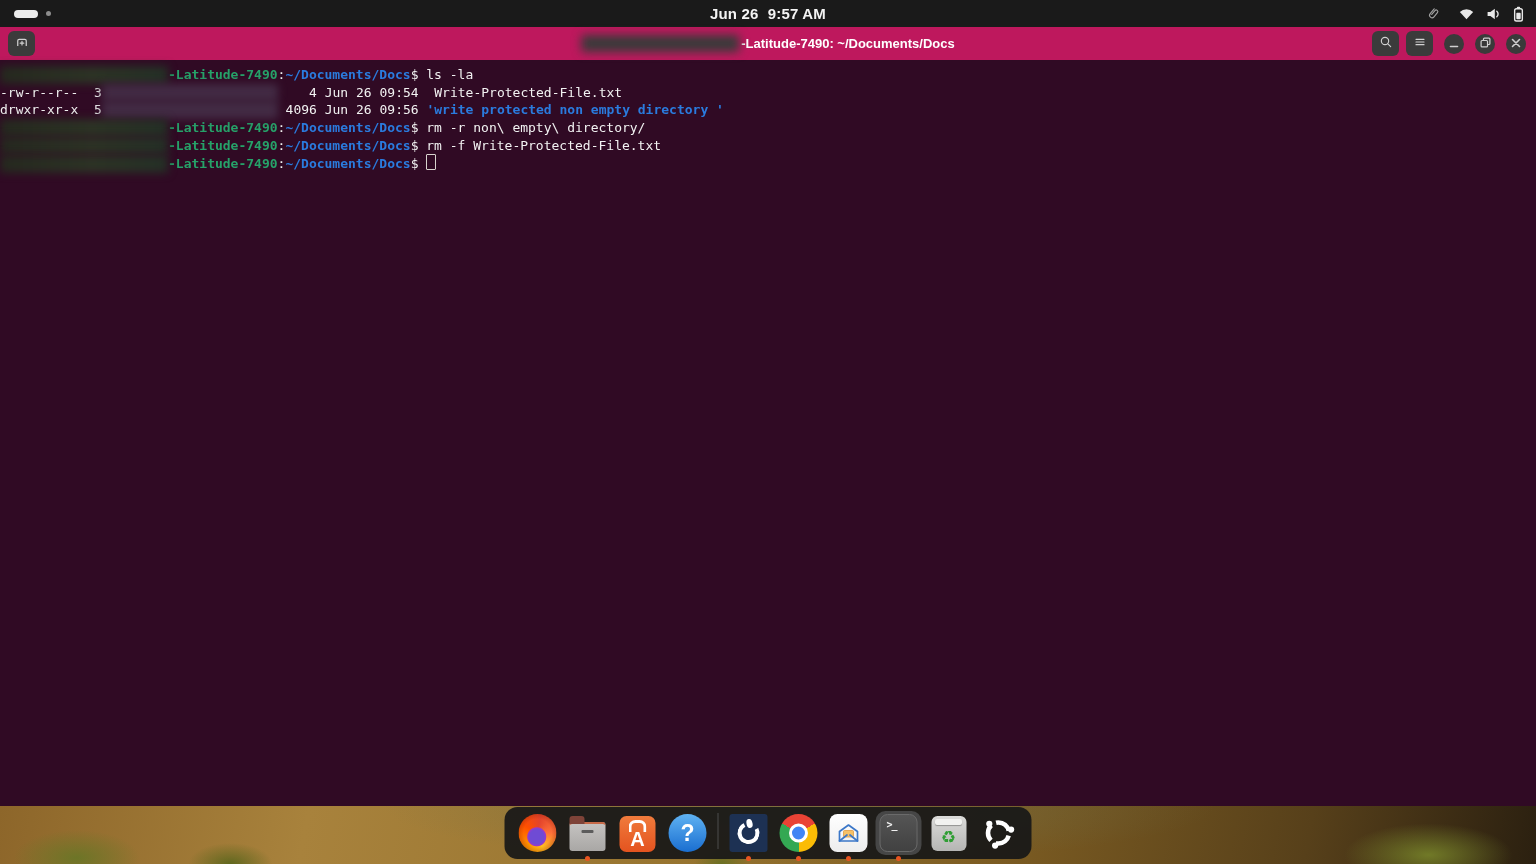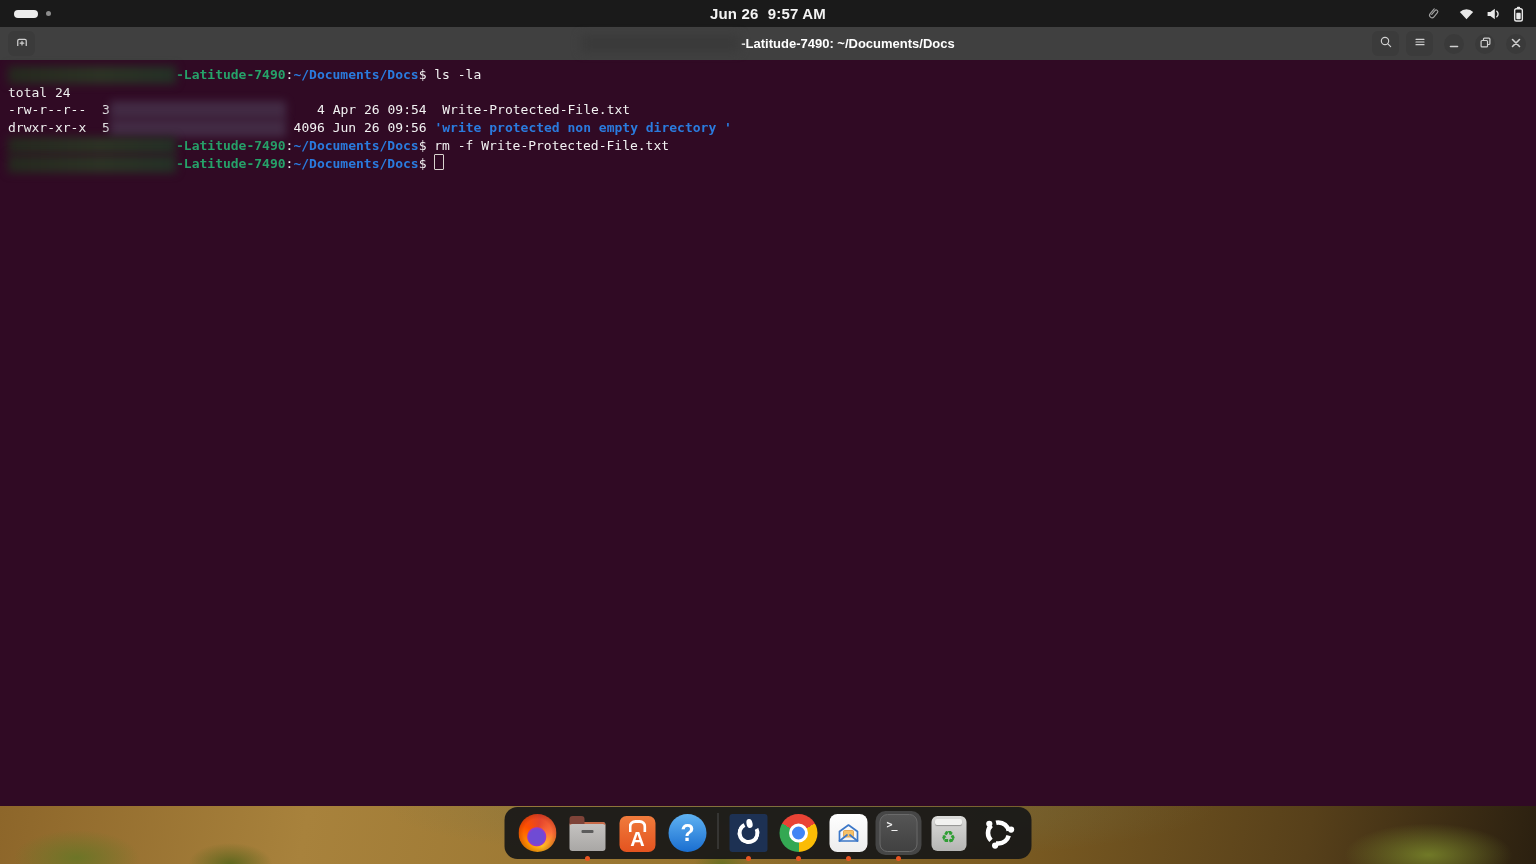--- a/index.html
+++ b/index.html
@@ -19,32 +19,32 @@
   .topbar{position:absolute;top:0;left:0;right:0;height:27px;background:#1a1a1a;display:flex;align-items:center;}
   .ws{display:flex;align-items:center;gap:8px;margin-left:14px;}
   .ws-pill{width:24px;height:8px;border-radius:4px;background:#ececec;display:block;}
   .ws-dot{width:5px;height:5px;border-radius:50%;background:#8d8d8d;display:block;}
   .clock{position:absolute;left:50%;transform:translateX(-50%);display:flex;gap:9px;color:#f4f4f4;font-size:15px;font-weight:bold;letter-spacing:.2px;}
   .status{position:absolute;right:12px;display:flex;align-items:center;gap:11px;}
   .status svg{display:block;}
 
   
   .twindow{position:absolute;top:27px;left:0;width:1536px;height:779px;background:#300A24;}
-  .headerbar{height:33px;background:#404040;display:flex;align-items:center;position:relative;}
+  .headerbar{height:33px;background:#be185d;display:flex;align-items:center;position:relative;}
   .hb-btn{appearance:none;border:none;width:27px;height:25px;border-radius:6px;background:#3b3b3b;display:flex;align-items:center;justify-content:center;padding:0;cursor:default;}
   .hb-newtab{margin-left:8px;}
   .titlewrap{position:absolute;left:50%;transform:translateX(-50%);display:flex;align-items:center;white-space:pre;}
   .title-text{color:#fff;font-size:13px;font-weight:bold;}
   .hb-right{margin-left:auto;display:flex;align-items:center;margin-right:10px;}
   .hb-right .hb-btn{margin-left:7px;}
   .wc{appearance:none;border:none;width:20px;height:20px;border-radius:50%;background:#3a3a3a;display:flex;align-items:center;justify-content:center;padding:0;margin-left:11px;cursor:default;}
   .wc:first-of-type{margin-left:19px;}
 
   
-  .term{position:absolute;top:33px;left:0;right:0;bottom:0;padding:6px 0 0 8px;
+  .term{position:absolute;top:33px;left:0;right:0;bottom:0;padding:6px 0 0 0;
     font-family:"DejaVu Sans Mono",monospace;font-size:13px;line-height:17.7px;color:#f2f2f2;}
   .tline{height:17.7px;white-space:pre;}
   .w{color:#f2f2f2;}
   .g{color:#26A269;font-weight:bold;}
   .b{color:#2A7BDE;font-weight:bold;}
   .redact{display:inline-block;vertical-align:bottom;border-radius:2px;}
   .redact-prompt{width:168px;height:17.7px;background:linear-gradient(90deg,#25291f,#2c3325 55%,#243026);filter:blur(4px);}
   .redact-col{width:176px;height:17.7px;background:#46314a;opacity:.85;filter:blur(4px);}
   .redact-title{width:158px;height:17px;background:#3a3a3a;filter:blur(5px);margin-right:2px;}
   .cursor{display:inline-block;width:8px;height:14px;border:1.5px solid #d8d3ce;border-radius:1px;vertical-align:text-bottom;margin-bottom:1px;}
@@ -162,23 +162,23 @@
         <button class="wc">
             <span><svg width="10" height="10" viewBox="0 0 10 10">
                 <path d="M1.5 1.5 L8.5 8.5 M8.5 1.5 L1.5 8.5" stroke="#cfcfcf" stroke-width="1.6" stroke-linecap="round"></path>
               </svg></span>
           </button>
       </div>
     </div>
 
     <div class="term">
       <div class="tline"><span class="redact redact-prompt"></span><span class="g">-Latitude-7490</span><span class="w">:</span><span class="b">~/Documents/Docs</span><span class="w">$</span><span class="w"> ls -la</span></div>
-      <div class="tline"><span class="w">total 24</span></div>
-      <div class="tline"><span class="w">-rw-r--r--  3</span><span class="redact redact-col"></span><span class="w">    4 Apr 26 09:54</span><span class="w">  Write-Protected-File.txt</span></div>
+      <div class="tline"><span class="w">-rw-r--r--  3</span><span class="redact redact-col"></span><span class="w">    4 Jun 26 09:54</span><span class="w">  Write-Protected-File.txt</span></div>
       <div class="tline"><span class="w">drwxr-xr-x  5</span><span class="redact redact-col"></span><span class="w"> 4096 Jun 26 09:56</span><span class="b"> 'write protected non empty directory '</span></div>
+      <div class="tline"><span class="redact redact-prompt"></span><span class="g">-Latitude-7490</span><span class="w">:</span><span class="b">~/Documents/Docs</span><span class="w">$</span><span class="w"> rm -r non\ empty\ directory/</span></div>
       <div class="tline"><span class="redact redact-prompt"></span><span class="g">-Latitude-7490</span><span class="w">:</span><span class="b">~/Documents/Docs</span><span class="w">$</span><span class="w"> rm -f Write-Protected-File.txt</span></div>
       <div class="tline"><span class="redact redact-prompt"></span><span class="g">-Latitude-7490</span><span class="w">:</span><span class="b">~/Documents/Docs</span><span class="w">$</span><span class="w"> </span><span class="cursor"></span></div>
     </div>
   </div>
 
   <div class="dock">
     <div class="dock-item">
         <div class="ic ic-firefox"></div>
       </div>
     <div class="dock-item">

